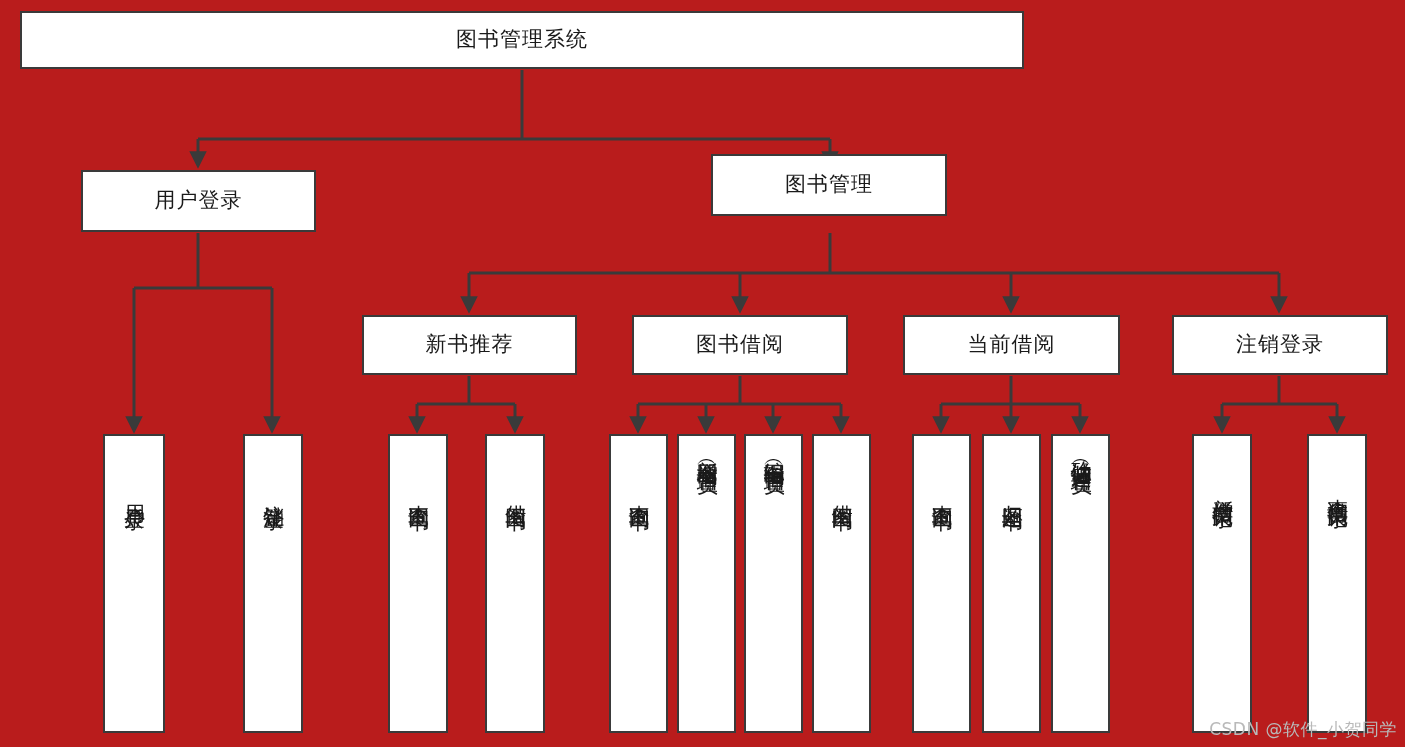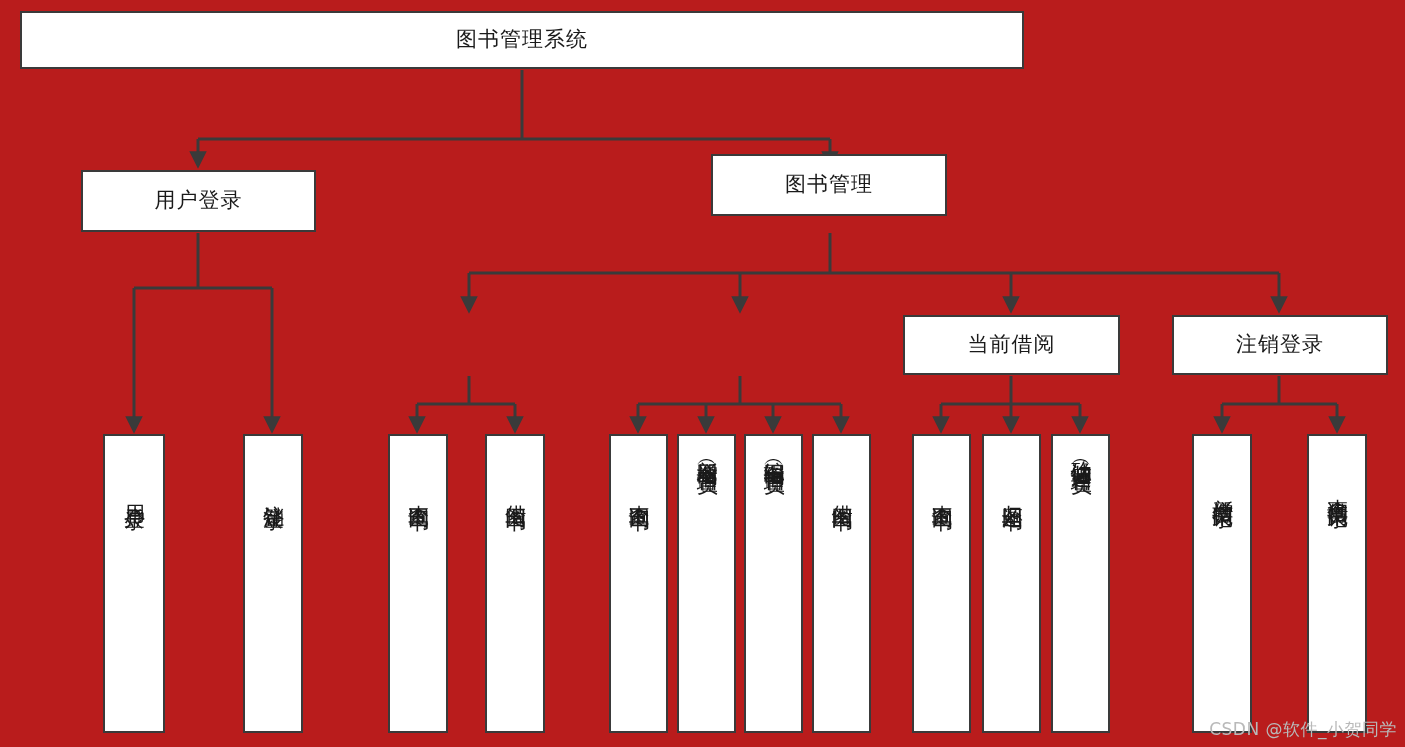--- a/index.html
+++ b/index.html
@@ -131,20 +131,22 @@
       <path d="M 1222 404 L 1222 425" marker-end="url(#arrow)"></path>
       <path d="M 1337 404 L 1337 425" marker-end="url(#arrow)"></path>
     </g>
   </svg>
 
   <div class="node node-h" style="left:20px; top:11px; width:1004px; height:58px;">图书管理系统</div>
 
   <div class="node node-h" style="left:81px; top:170px; width:235px; height:62px;">用户登录</div>
   <div class="node node-h" style="left:711px; top:154px; width:236px; height:62px;">图书管理</div>
 
+  <div class="node node-h" style="left:362px; top:315px; width:215px; height:60px;">新书推荐</div>
+  <div class="node node-h" style="left:632px; top:315px; width:216px; height:60px;">图书借阅</div>
   <div class="node node-h" style="left:903px; top:315px; width:217px; height:60px;">当前借阅</div>
   <div class="node node-h" style="left:1172px; top:315px; width:216px; height:60px;">注销登录</div>
 
   <div class="node node-v leaf-short" style="left:103px; top:434px; width:62px; height:299px;">
     <span class="vlabel">用户登录</span>
   </div>
   <div class="node node-v leaf-short" style="left:243px; top:434px; width:60px; height:299px;">
     <span class="vlabel">注销登录</span>
   </div>
 

